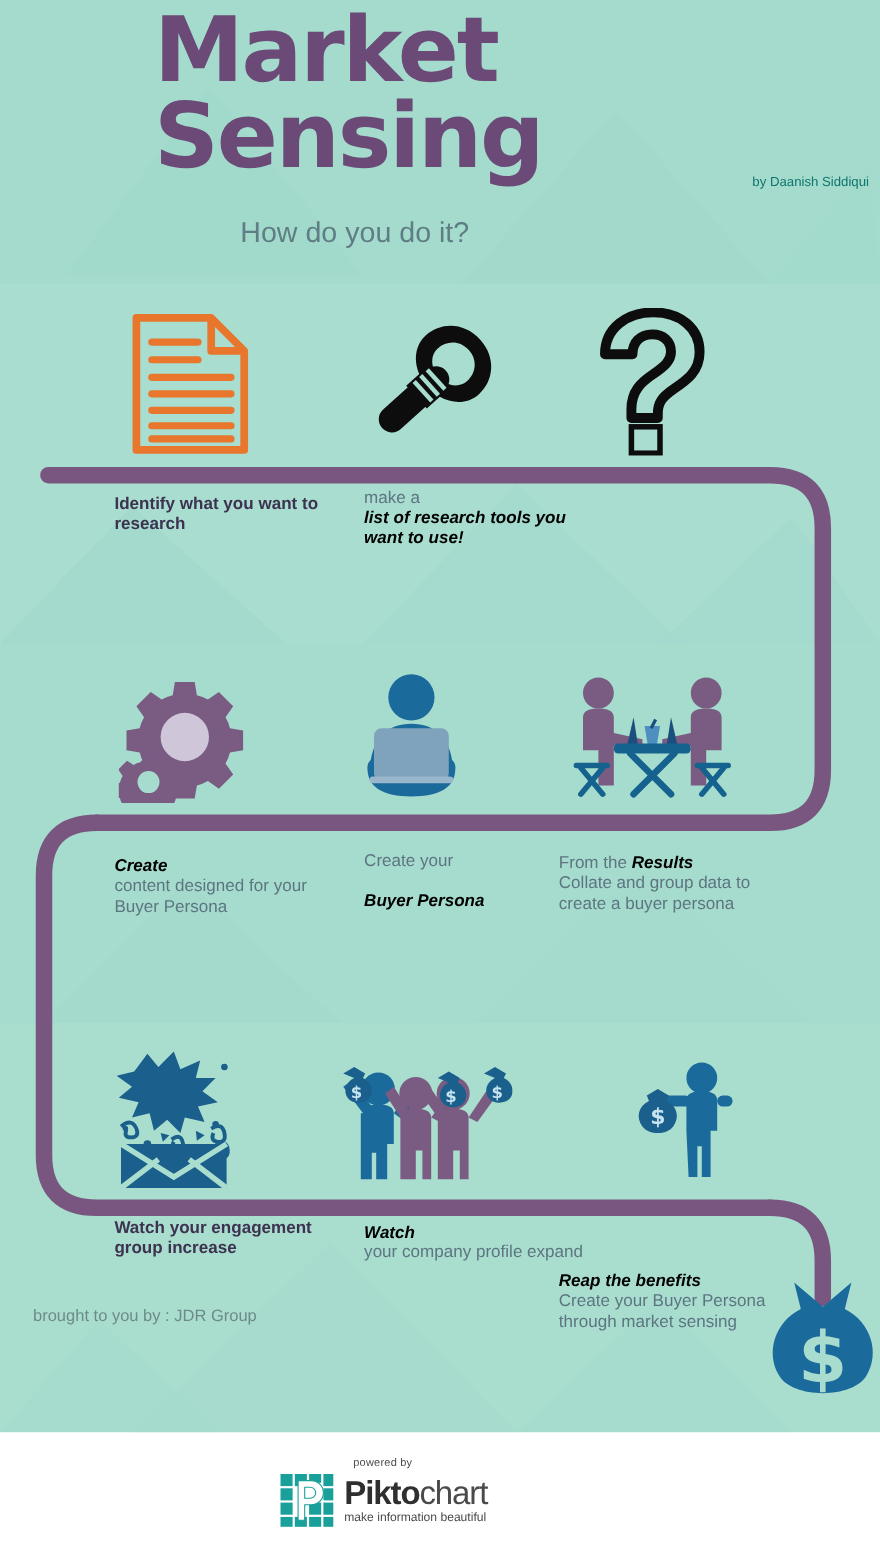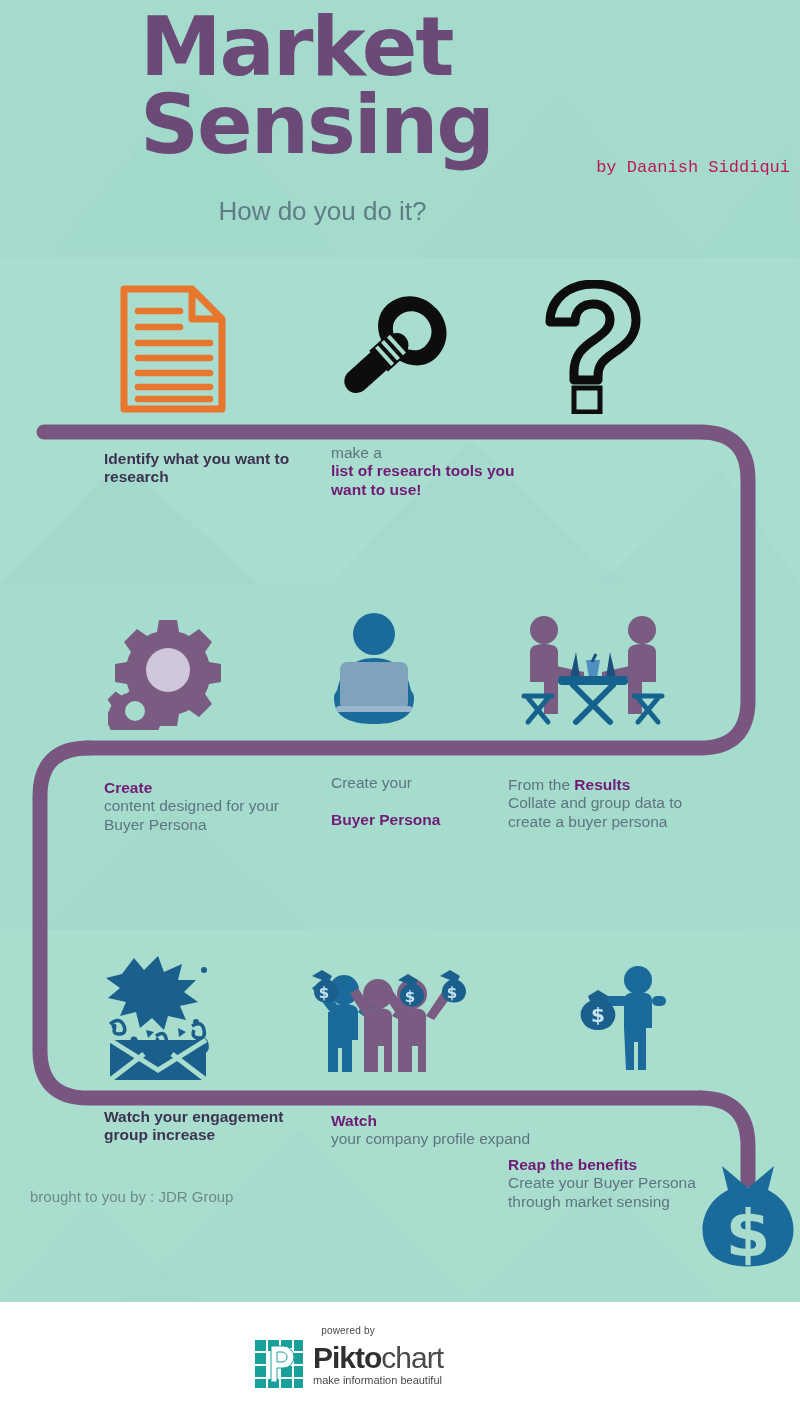--- a/index.html
+++ b/index.html
@@ -33,40 +33,40 @@
   .title {
     position:absolute; left:140px; top:8px;
     font-size:82px; line-height:.95;
     font-weight:bold; color:#6b4a77;
     letter-spacing:-2px;
     font-family:"DejaVu Sans", sans-serif;
   }
   .title span { display:block; }
   .byline {
     position:absolute; right:10px; top:158px;
-    font-size:17px; color:#be185d;
-    font-family:Liberation Mono, monospace;
+    font-size:12px; color:#0f766e;
+    font-family:Liberation Sans, sans-serif;
   }
   .subtitle {
     position:absolute; left:0; right:10px; top:196px;
     text-align:center;
     font-size:26px; color:#5f7d84;
     padding-right:145px;
   }
 
   
   #flow { position:absolute; left:0; top:0; width:800px; height:1404px; pointer-events:none; }
 
   .cap {
     position:absolute;
     font-size:15.5px; line-height:1.18;
     color:#3a4a63;
     width:200px;
   }
-  .cap b { color:#701a75; font-weight:bold; }
+  .cap b { color:#000000; font-weight:bold;font-style:italic; }
   .cap .light { color:#5d7581; font-weight:normal; }
   .cap.allbold { font-weight:bold; color:#3d3350; }
 
   .cap-c1 { left:104px; }
   .cap-c2 { left:331px; }
   .cap-c3 { left:508px; width:215px; }
 
   
   .brought {
     position:absolute; left:30px; top:1188px;

